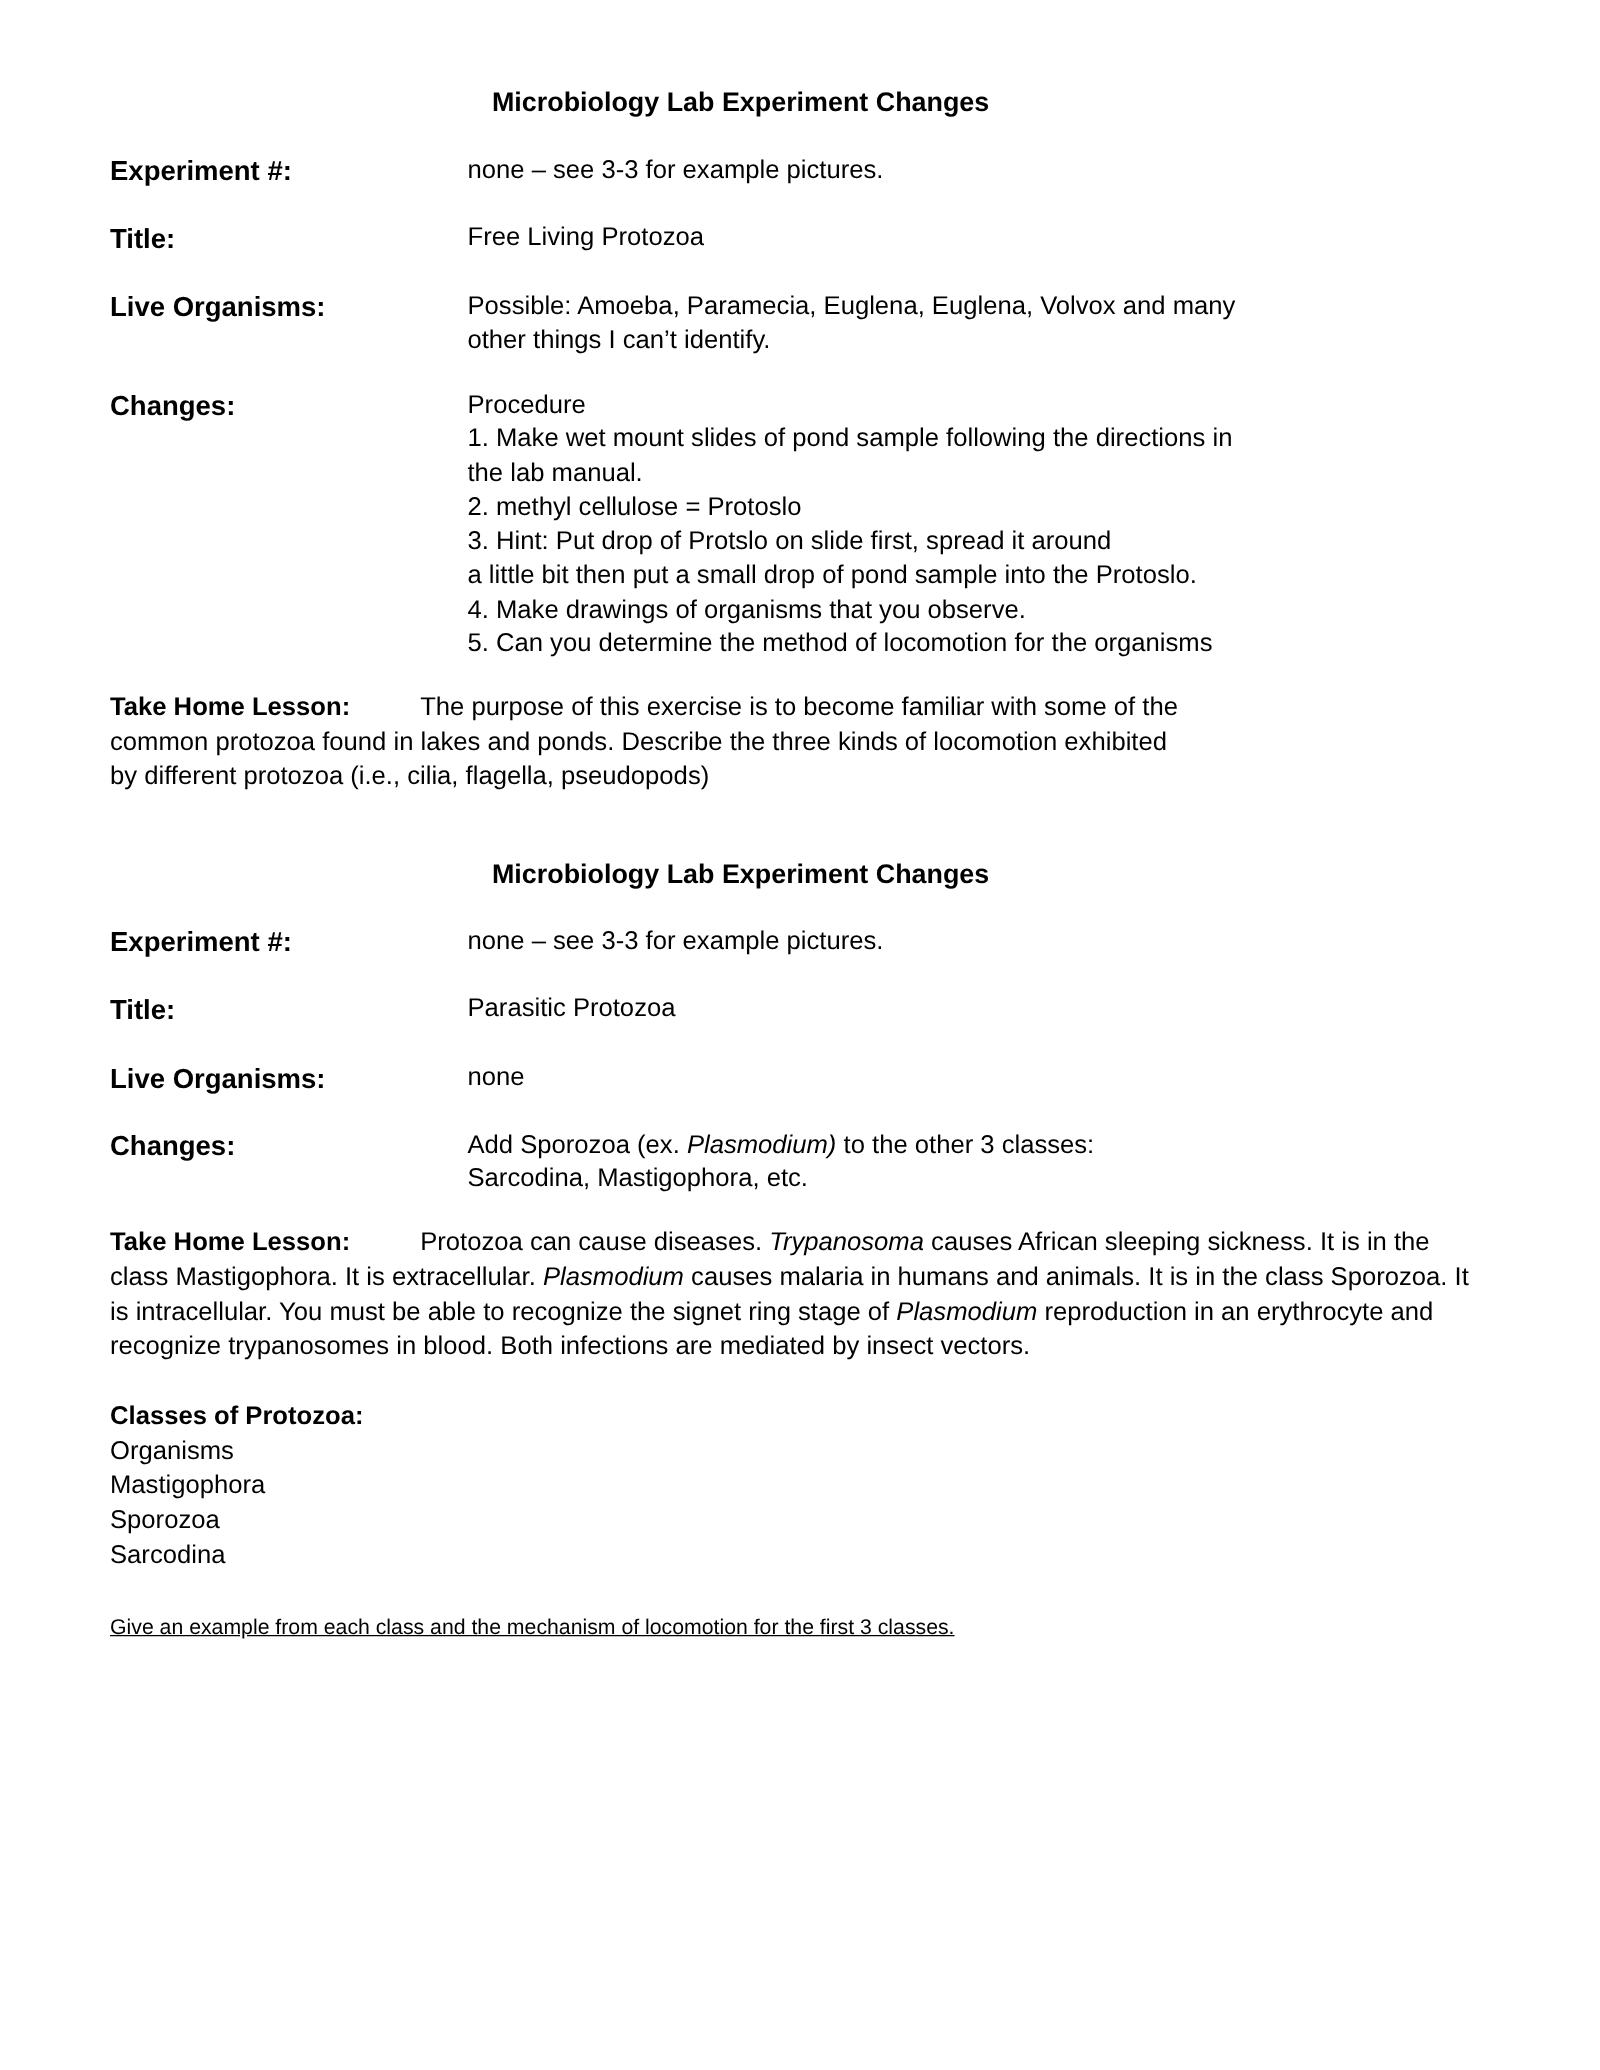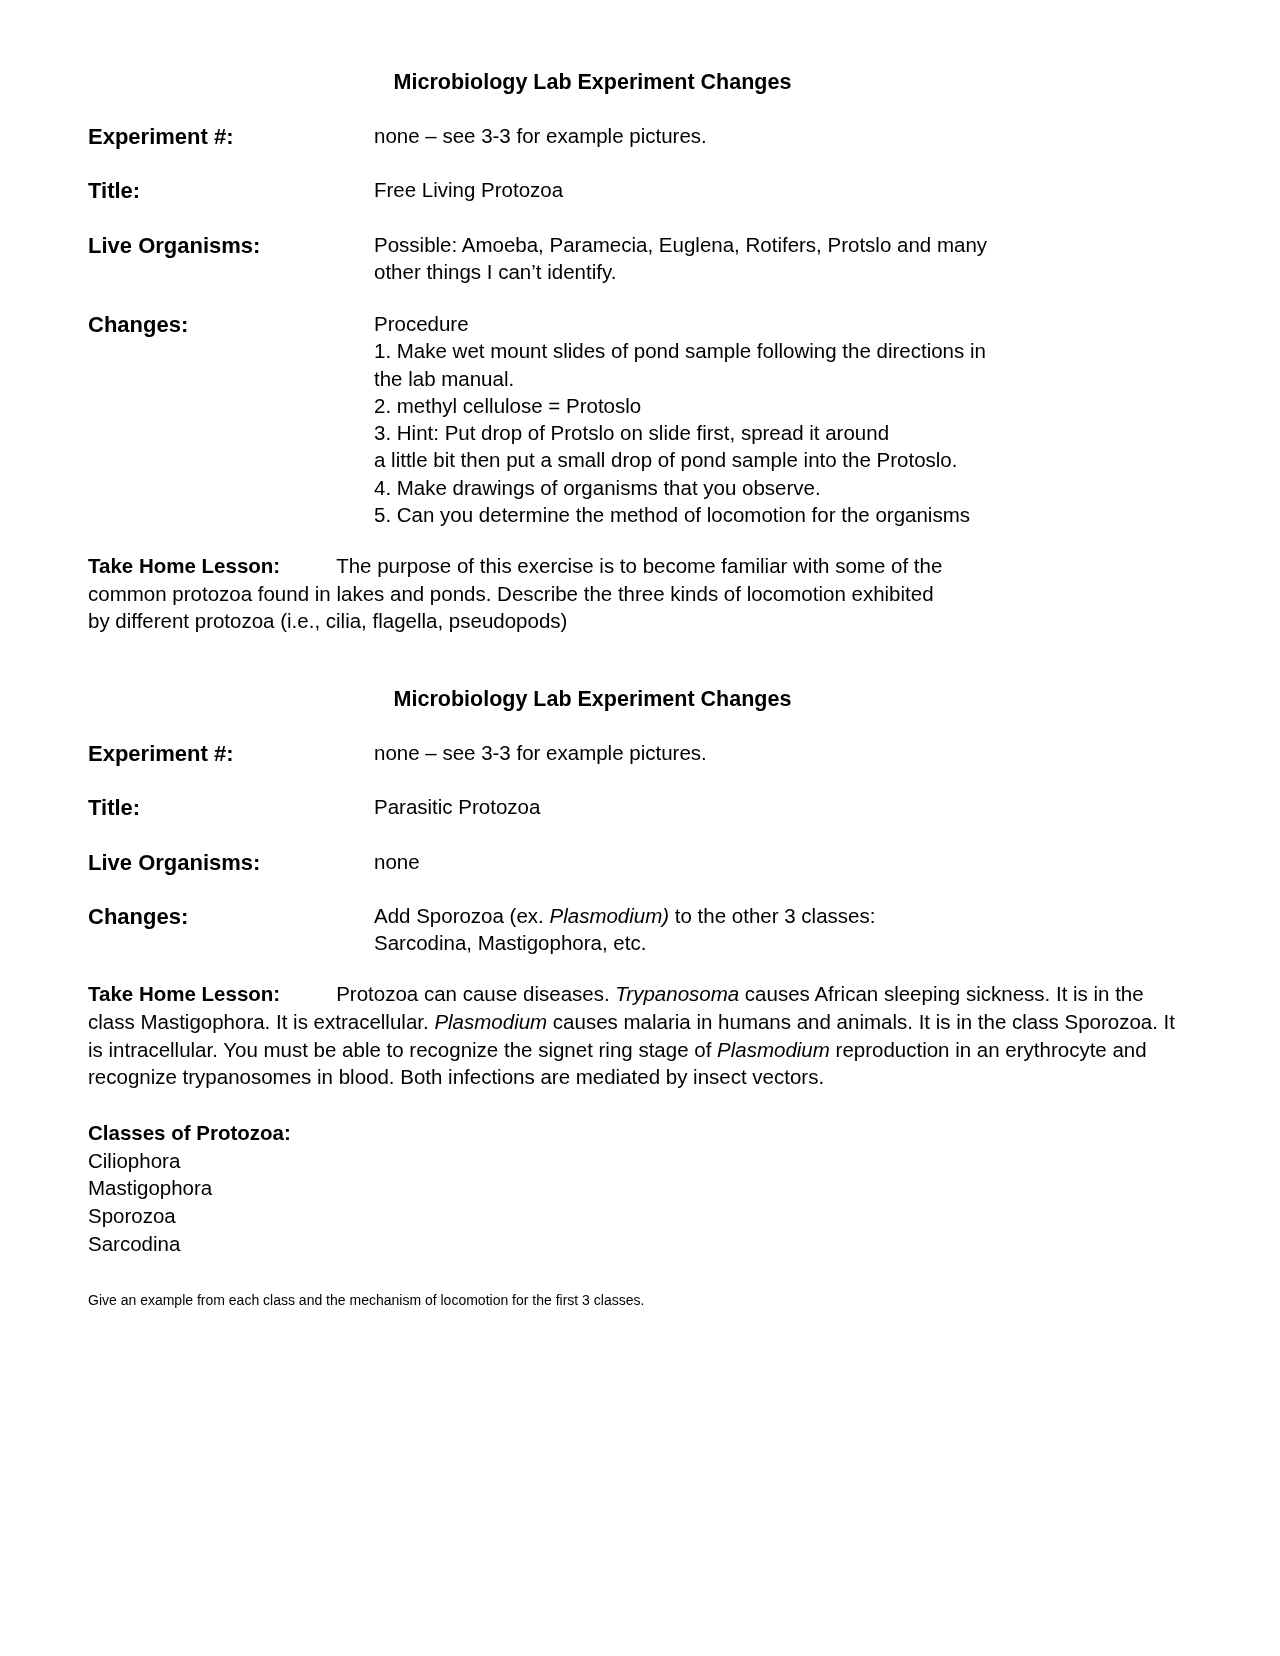--- a/index.html
+++ b/index.html
@@ -75,22 +75,23 @@
     font-weight: bold;
     font-size: 20.5px;
     line-height: 1.35;
     margin-top: 28px;
   }
   .spacer-lg {
     height: 34px;
   }
   .closing {
     margin-top: 34px;
-    font-size: 14px;
+    font-size: 17px;
     line-height: 1.35;
+    text-decoration: underline;
   }
   em {
     font-style: italic;
   }
 </style>
 </head>
 <body>
 
 <div class="page">
 
@@ -104,21 +105,21 @@
     </div>
 
     <div class="row">
       <div class="label">Title:</div>
       <div class="value">Free Living Protozoa</div>
     </div>
 
     <div class="row">
       <div class="label">Live Organisms:</div>
       <div class="value">
-        <p>Possible:  Amoeba, Paramecia, Euglena, Rotifers, Protslo and many</p>
+        <p>Possible:  Amoeba, Paramecia, Euglena, Euglena, Volvox and many</p>
         <p>other things I can’t identify.</p>
       </div>
     </div>
 
     <div class="row">
       <div class="label">Changes:</div>
       <div class="value">
         <p>Procedure</p>
         <p>1.  Make wet mount slides of pond sample following the directions in</p>
         <p>the lab manual.</p>
@@ -167,21 +168,21 @@
       </div>
     </div>
 
     <div class="block">
       <span class="lead">Take Home Lesson:</span><span class="lead-gap"></span><span>Protozoa can cause diseases.  </span><em>Trypanosoma</em><span> causes African sleeping sickness.  It is in the class Mastigophora.  It is extracellular.  </span><em>Plasmodium</em><span> causes malaria in humans and animals.  It is in the class Sporozoa.  It is intracellular.  You must be able to recognize the signet ring stage of </span><em>Plasmodium</em><span> reproduction in an erythrocyte and recognize trypanosomes in blood.  Both infections are mediated by insect vectors.</span>
     </div>
 
     <div class="heading-bold">Classes of Protozoa:</div>
 
     <ul class="list-plain">
-      <li>Ciliophora</li>
+      <li>Organisms</li>
       <li>Mastigophora</li>
       <li>Sporozoa</li>
       <li>Sarcodina</li>
     </ul>
 
     <div class="closing">Give an example from each class and the mechanism of locomotion for the first 3 classes.</div>
 
   </div>
 
 </div>

